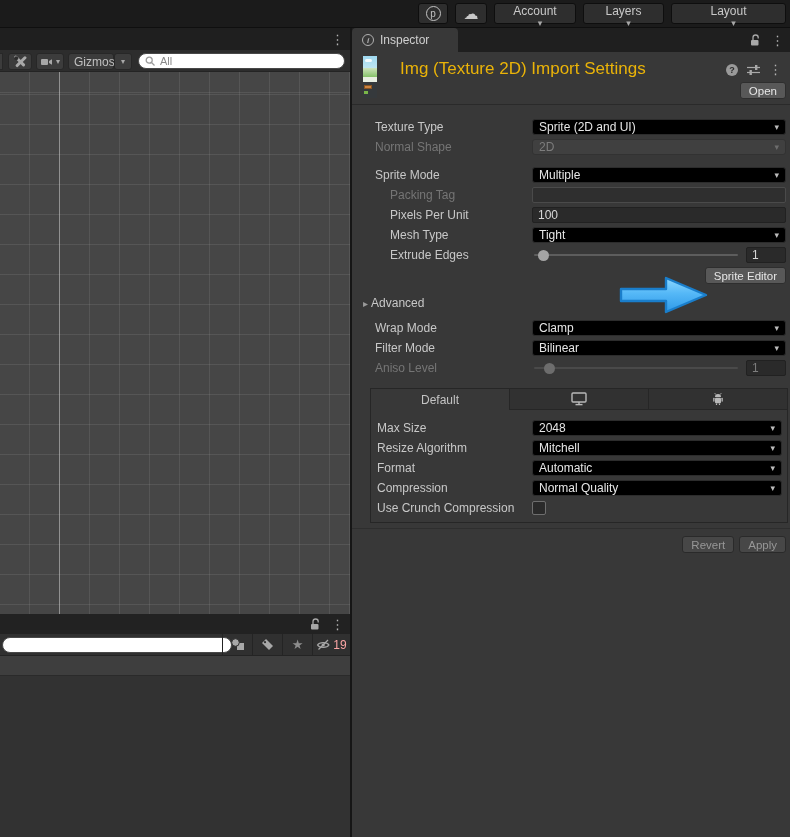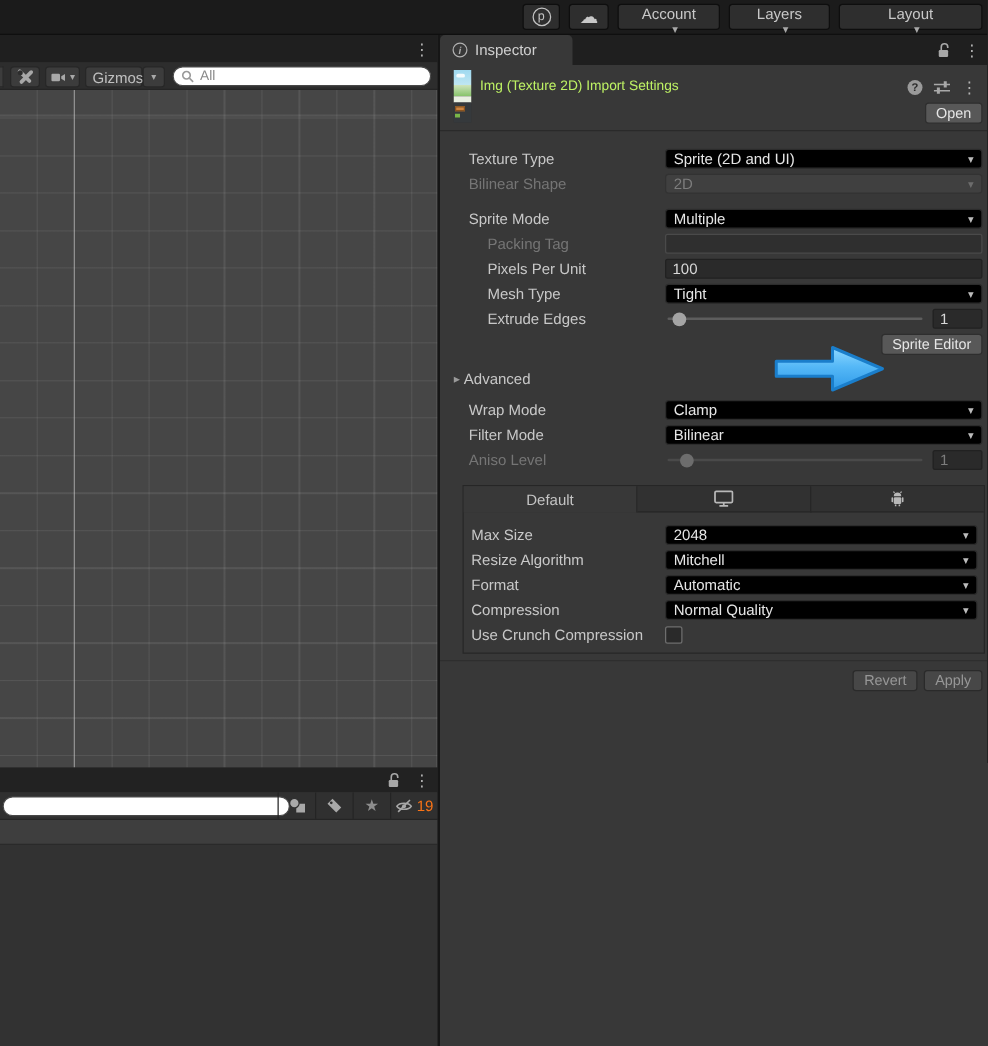--- a/index.html
+++ b/index.html
@@ -44,21 +44,21 @@
   .search-pill { position:absolute; top:3px; height:16px; background:#ffffff; border:1px solid #484848;
                  border-radius:8px; display:flex; align-items:center; padding:0 6px; gap:4px; }
   .search-hint { color:#8a8a8a; font-size:11px; }
 
   #proj-tabbar { position:absolute; left:0; top:614px; width:350px; height:20px; background:#222222; }
   #proj-toolbar { position:absolute; left:0; top:634px; width:350px; height:22px; background:#303030;
                   border-bottom:1px solid #242424; }
   .proj-icons { position:absolute; right:0; top:0; height:100%; display:flex; }
   .proj-icon-cell { width:30px; height:100%; display:flex; align-items:center; justify-content:center;
                     border-left:1px solid #242424; color:#a8a8a8; }
-  .count-cell { width:38px; gap:2px; font-size:12px; color:#f97316; }
+  .count-cell { width:38px; gap:2px; font-size:12px; color:#fca5a5; }
   #proj-crumb { position:absolute; left:0; top:656px; width:350px; height:20px; background:#3e3e3e;
                 border-bottom:1px solid #2a2a2a; }
   #proj-content { position:absolute; left:0; top:676px; width:350px; height:161px; background:#323232; }
   #v-divider { position:absolute; left:350px; top:28px; width:2px; height:809px; background:#161616; }
 
   
   #inspector { position:absolute; left:352px; top:28px; width:438px; height:809px; background:#383838; }
   #insp-tabbar { height:24px; background:#1f1f1f; position:relative; }
   #insp-tab { position:absolute; left:0; top:0; height:24px; width:106px; background:#383838;
               border-radius:4px 4px 0 0; display:flex; align-items:center; gap:6px; padding:0 10px;
@@ -72,22 +72,22 @@
   #insp-header { height:53px; border-bottom:1px solid #2a2a2a; position:relative; }
   #thumb { position:absolute; left:11px; top:4px; width:14px; height:42px; background:#333;
            display:flex; flex-direction:column; }
   #thumb .t-sky { height:12px; background:linear-gradient(#9fd9f0,#bfe6f2); position:relative; }
   #thumb .t-cloud { position:absolute; left:2px; top:3px; width:7px; height:3px; background:#f4fbfd; border-radius:2px; }
   #thumb .t-hill { height:9px; background:linear-gradient(#cfe4bc,#86c26a); }
   #thumb .t-band { height:5px; background:#e9efe2; }
   #thumb .t-dark { flex:1; background:#35393c; position:relative; }
   #thumb .t-crate { position:absolute; left:1px; top:3px; width:8px; height:4px; background:#cd8440; border:1px solid #8a5420; }
   #thumb .t-grass { position:absolute; left:1px; top:9px; width:4px; height:3px; background:#7ab648; }
-  #insp-title { position:absolute; left:32px; top:0; height:34px; display:flex; align-items:center;
-                color:#bef264; font-size:11px; }
+  #insp-title { position:absolute; left:48px; top:0; height:34px; display:flex; align-items:center;
+                color:#eab308; font-size:17px; }
   #header-icons { position:absolute; right:8px; top:11px; display:flex; align-items:center; gap:9px; }
   #open-btn { position:absolute; right:4px; top:30px; }
 
   .btn { background:#585858; border:1px solid #2e2e2e; border-radius:3px; color:#e6e6e6;
          font-size:11.5px; height:17px; display:inline-flex; align-items:center; padding:0 8px;
          font-family:"Liberation Sans",sans-serif; }
   .btn.dim { background:#474747; color:#979797; border-color:#2a2a2a; }
 
   .row { display:flex; align-items:center; height:20px; padding-left:23px; padding-right:4px; }
   .lbl { width:157px; flex:none; color:#c8c8c8; font-size:12px; white-space:nowrap; }
@@ -297,21 +297,21 @@
       <span class="lbl">Texture Type</span>
       <div class="ctrl">
           <div class="dd">
         <span>Sprite (2D and UI)</span>
         <span class="arr">▾</span>
       </div>
         </div>
     </div>
 
     <div class="row">
-      <span class="lbl off">Bilinear Shape</span>
+      <span class="lbl off">Normal Shape</span>
       <div class="ctrl">
           <div class="dd off">
         <span>2D</span>
         <span class="arr">▾</span>
       </div>
         </div>
     </div>
 
     <div class="row" style="margin-top:8px;">
       <span class="lbl">Sprite Mode</span>

